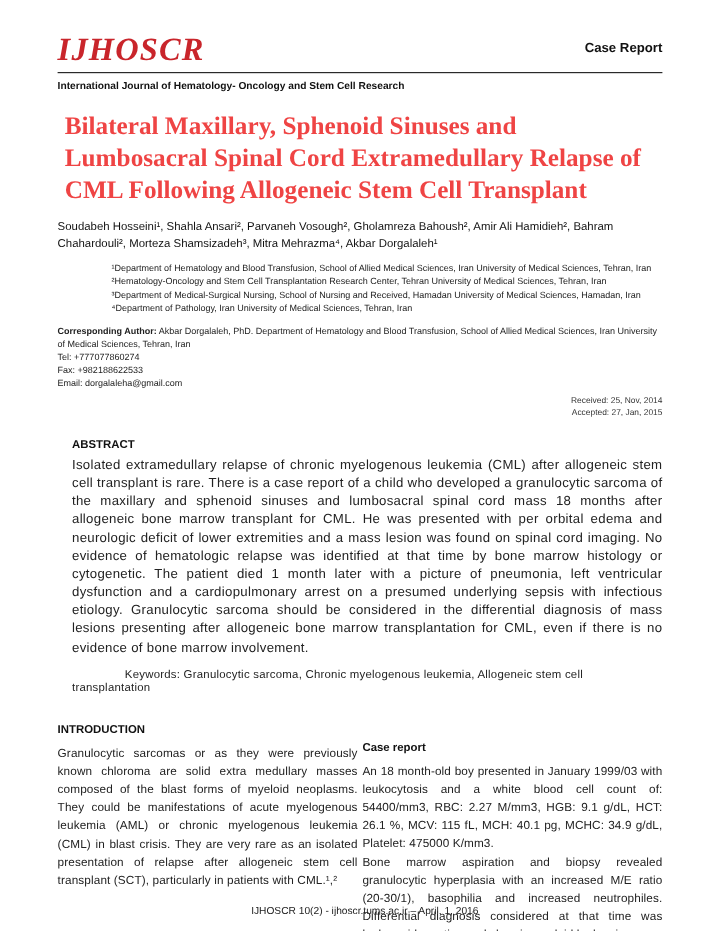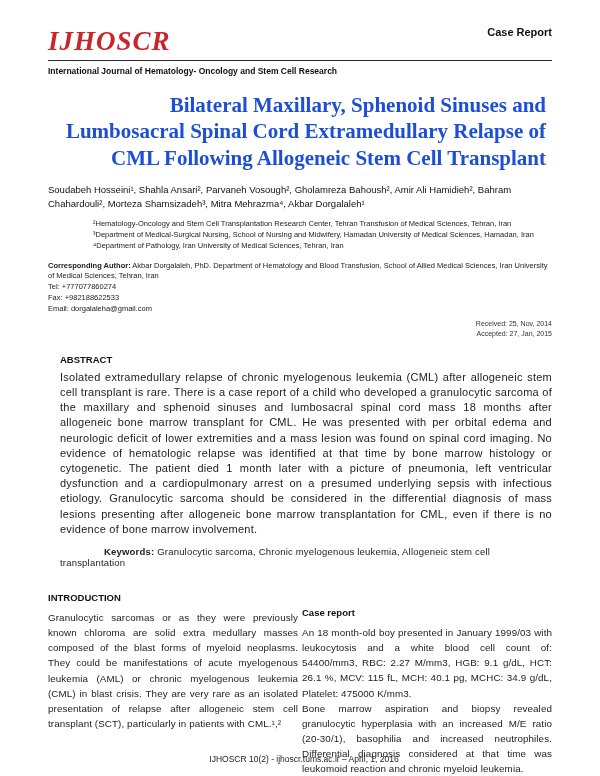--- a/index.html
+++ b/index.html
@@ -11,34 +11,34 @@
     position: relative;
     overflow: hidden;
   }
   .page {
     width: 600px; height: 776px;
     padding: 26px 48px 14px 48px;
     background: #ffffff;
     position: relative;
   }
   
-  .header-row { display: flex; justify-content: space-between; align-items: flex-start; }
+  .header-row { display: flex; justify-content: space-between; align-items: center; }
   .logo {
     font-family: "Liberation Serif", serif;
     font-style: italic; font-weight: bold;
     font-size: 27px; color: #c9252b; letter-spacing: 1px;
   }
   .article-type { font-size: 11px; font-weight: bold; color: #111; padding-bottom: 3px; }
   .header-rule { border: none; border-top: 1.5px solid #2a2a2a; margin: 3px 0 5px 0; }
   .journal-name { font-size: 8.5px; font-weight: bold; color: #111; }
   
   .title {
     font-family: "Liberation Serif", serif;
-    font-size: 21px; font-weight: bold; color: #1d4ed8;
-    text-align: right; line-height: 1.26;
+    font-size: 21px; font-weight: bold; color: #ef4444;
+    text-align: left; line-height: 1.26;
     margin: 16px 6px 12px 6px;
   }
   .authors {
     font-size: 9.5px; font-weight: normal; color: #111;
     text-align: left; line-height: 1.4;
     margin-bottom: 9px;
   }
   .affiliations { font-size: 7.5px; color: #222; line-height: 1.45; margin-left: 45px; margin-bottom: 9px; }
   .affiliations p { margin: 0; }
   
@@ -47,21 +47,21 @@
   
   .dates { font-size: 7px; color: #333; text-align: right; line-height: 1.5; margin-top: 4px; }
   
   .abstract { margin-top: 14px; margin-left: 12px; }
   .section-heading { font-size: 9.5px; font-weight: bold; color: #111; margin-bottom: 5px; }
   .abstract-text {
     font-size: 11px; line-height: 1.38; color: #222;
     text-align: justify; letter-spacing: 0.25px;
   }
   .keywords { margin-top: 9px; font-size: 9.5px; letter-spacing: 0.2px; }
-  .keywords .bold { font-weight: bold; padding-left: 44px; }
+  .keywords .bold { font-weight: normal; padding-left: 44px; }
   
   .columns { display: flex; gap: 4px; margin-top: 24px; }
   .col { flex: 1; min-width: 0; }
   .col-heading { font-size: 9.5px; font-weight: bold; color: #111; margin-bottom: 7px; }
   .col p.body-text {
     font-size: 9.8px; line-height: 1.55; color: #222;
     text-align: justify; letter-spacing: 0.1px;
   }
   .col-right { padding-top: 15px; }
   
@@ -82,22 +82,23 @@
     </div>
     <hr class="header-rule">
     <div class="journal-name">International Journal of Hematology- Oncology and Stem Cell Research</div>
   </header>
 
   <h1 class="title">Bilateral Maxillary, Sphenoid Sinuses and Lumbosacral Spinal Cord Extramedullary Relapse of CML Following Allogeneic Stem Cell Transplant</h1>
 
   <p class="authors">Soudabeh Hosseini¹, Shahla Ansari², Parvaneh Vosough², Gholamreza Bahoush², Amir Ali Hamidieh², Bahram Chahardouli², Morteza Shamsizadeh³, Mitra Mehrazma⁴, Akbar Dorgalaleh¹</p>
 
   <div class="affiliations">
-    <p>²Hematology-Oncology and Stem Cell Transplantation Research Center, Tehran Transfusion of Medical Sciences, Tehran, Iran</p>
-    <p>³Department of Medical-Surgical Nursing, School of Nursing and Midwifery, Hamadan University of Medical Sciences, Hamadan, Iran</p>
+    <p>¹Department of Hematology and Blood Transfusion, School of Allied Medical Sciences, Iran University of Medical Sciences, Tehran, Iran</p>
+    <p>²Hematology-Oncology and Stem Cell Transplantation Research Center, Tehran University of Medical Sciences, Tehran, Iran</p>
+    <p>³Department of Medical-Surgical Nursing, School of Nursing and Received, Hamadan University of Medical Sciences, Hamadan, Iran</p>
     <p>⁴Department of Pathology, Iran University of Medical Sciences, Tehran, Iran</p>
   </div>
 
   <div class="corresponding">
     <p><span class="bold">Corresponding Author:</span> <span>Akbar Dorgalaleh, PhD. Department of Hematology and Blood Transfusion, School of Allied Medical Sciences, Iran University of Medical Sciences, Tehran, Iran</span></p>
     <p>Tel: +777077860274</p>
     <p>Fax: +982188622533</p>
     <p>Email: dorgalaleha@gmail.com</p>
   </div>
 

